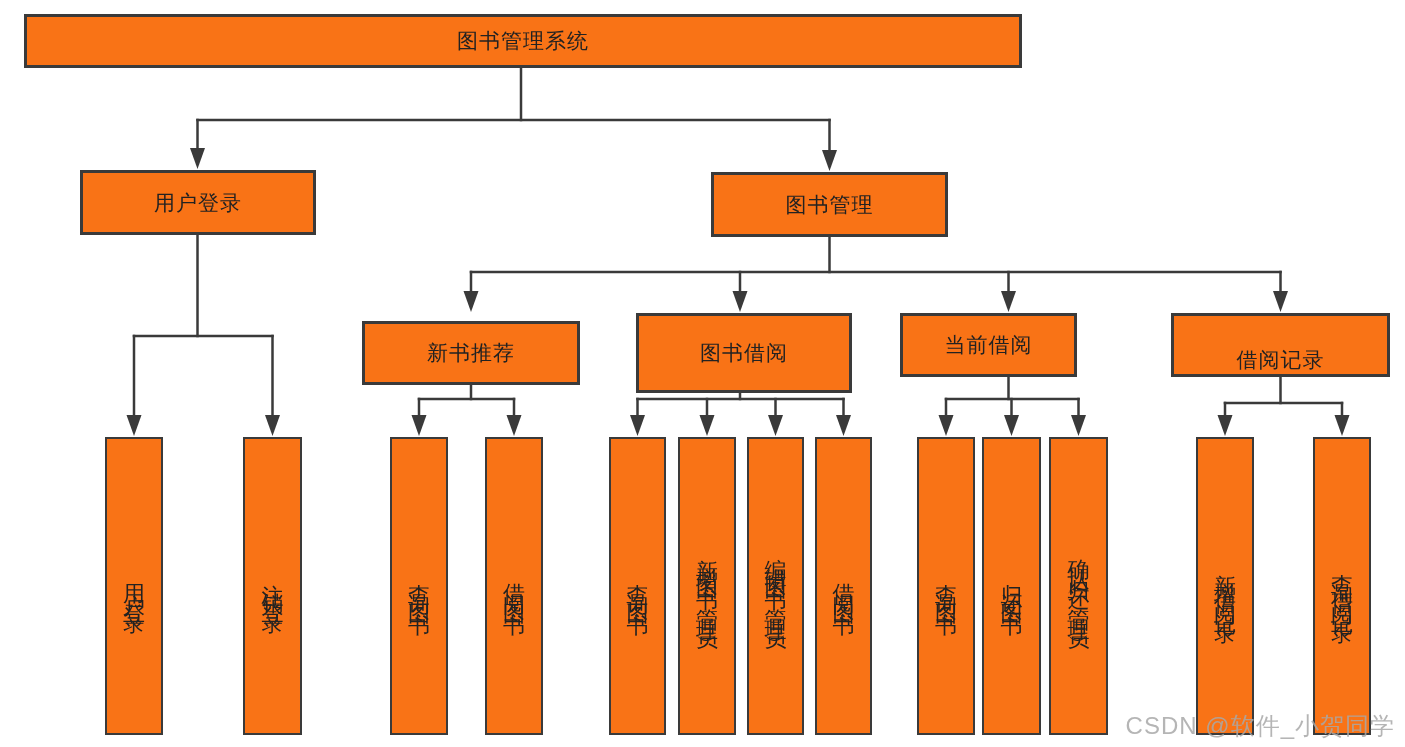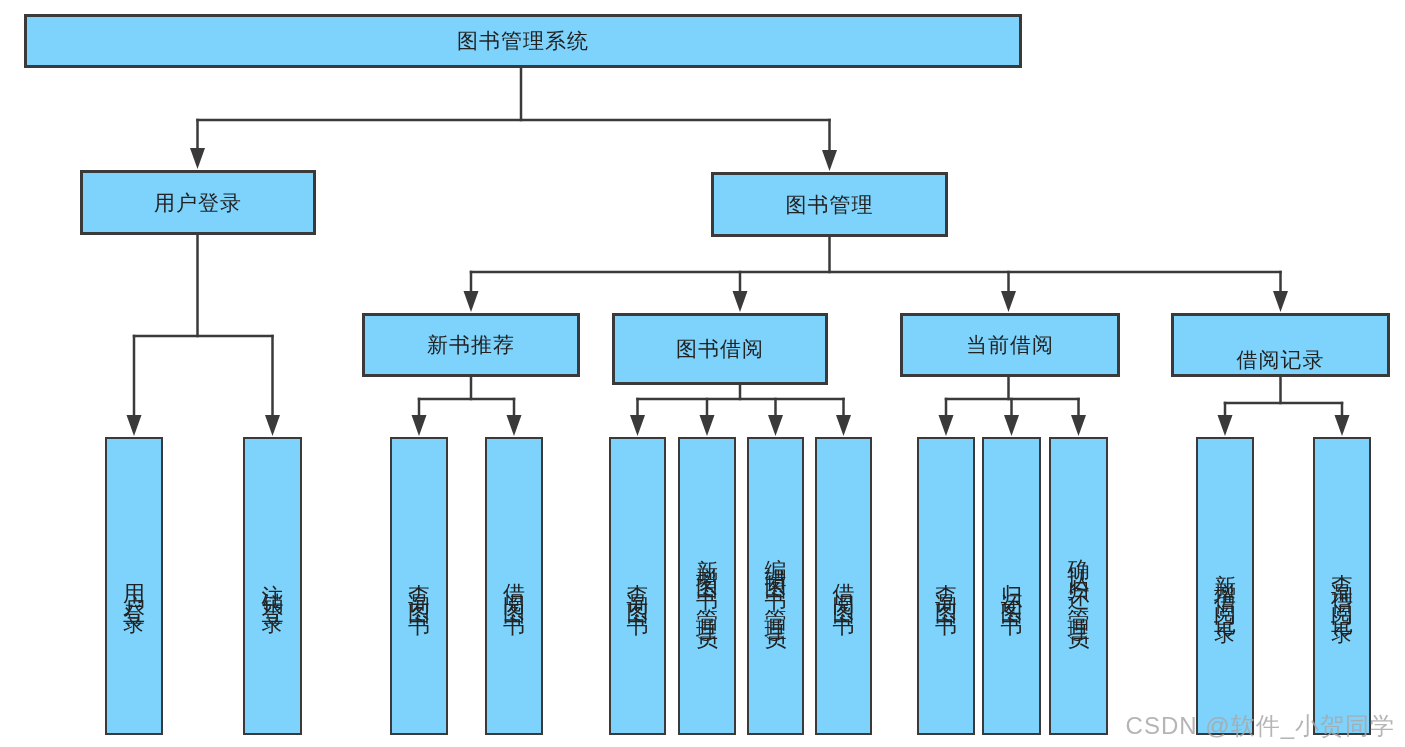--- a/index.html
+++ b/index.html
@@ -17,21 +17,21 @@
   }
   #connectors {
     position: absolute;
     left: 0;
     top: 0;
     z-index: 1;
   }
   .node {
     position: absolute;
     box-sizing: border-box;
-    background: #7dd3fc;
+    background: #f97316;
     border: 3px solid #3a3a3a;
     display: flex;
     align-items: center;
     justify-content: center;
     color: #222222;
     z-index: 2;
     font-family: Liberation Serif, serif;
   }
   .hnode span {
     font-size: 21px;
@@ -124,27 +124,27 @@
     <span>图书管理系统</span>
   </div>
 
   <div class="node hnode" style="left:80px; top:170px; width:236px; height:65px;">
     <span>用户登录</span>
   </div>
   <div class="node hnode" style="left:711px; top:172px; width:237px; height:65px;">
     <span>图书管理</span>
   </div>
 
-  <div class="node hnode" style="left:362px; top:313px; width:218px; height:64px;">
+  <div class="node hnode" style="left:362px; top:321px; width:218px; height:64px;">
     <span>新书推荐</span>
   </div>
-  <div class="node hnode" style="left:612px; top:313px; width:216px; height:72px;">
+  <div class="node hnode" style="left:636px; top:313px; width:216px; height:80px;">
     <span>图书借阅</span>
   </div>
-  <div class="node hnode" style="left:900px; top:313px; width:220px; height:64px;">
+  <div class="node hnode" style="left:900px; top:313px; width:177px; height:64px;">
     <span>当前借阅</span>
   </div>
   <div class="node hnode" style="left:1171px; top:313px; width:219px; height:64px;align-items:flex-end;">
     <span>借阅记录</span>
   </div>
 
   <div class="node leaf" style="left:105px; top:437px; width:58px; height:298px;">
     <span>用户登录</span>
   </div>
   <div class="node leaf" style="left:243px; top:437px; width:59px; height:298px;">

